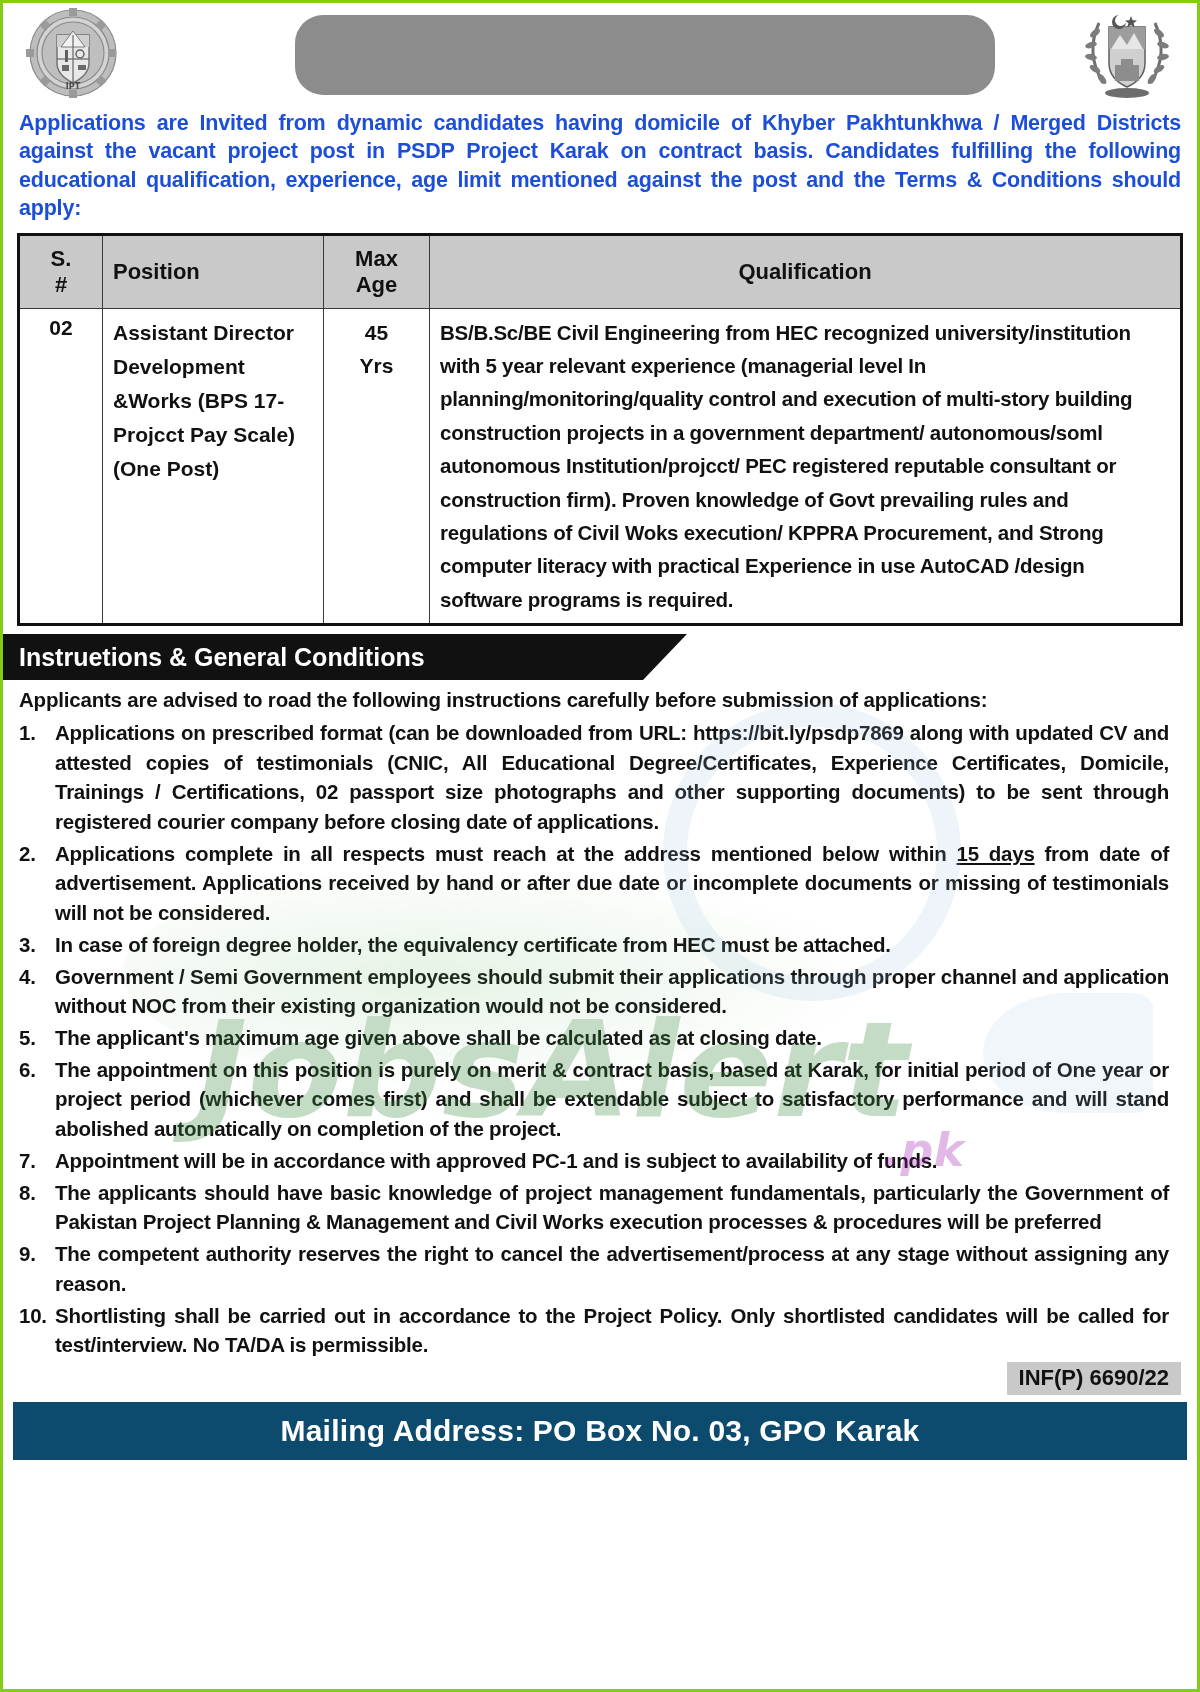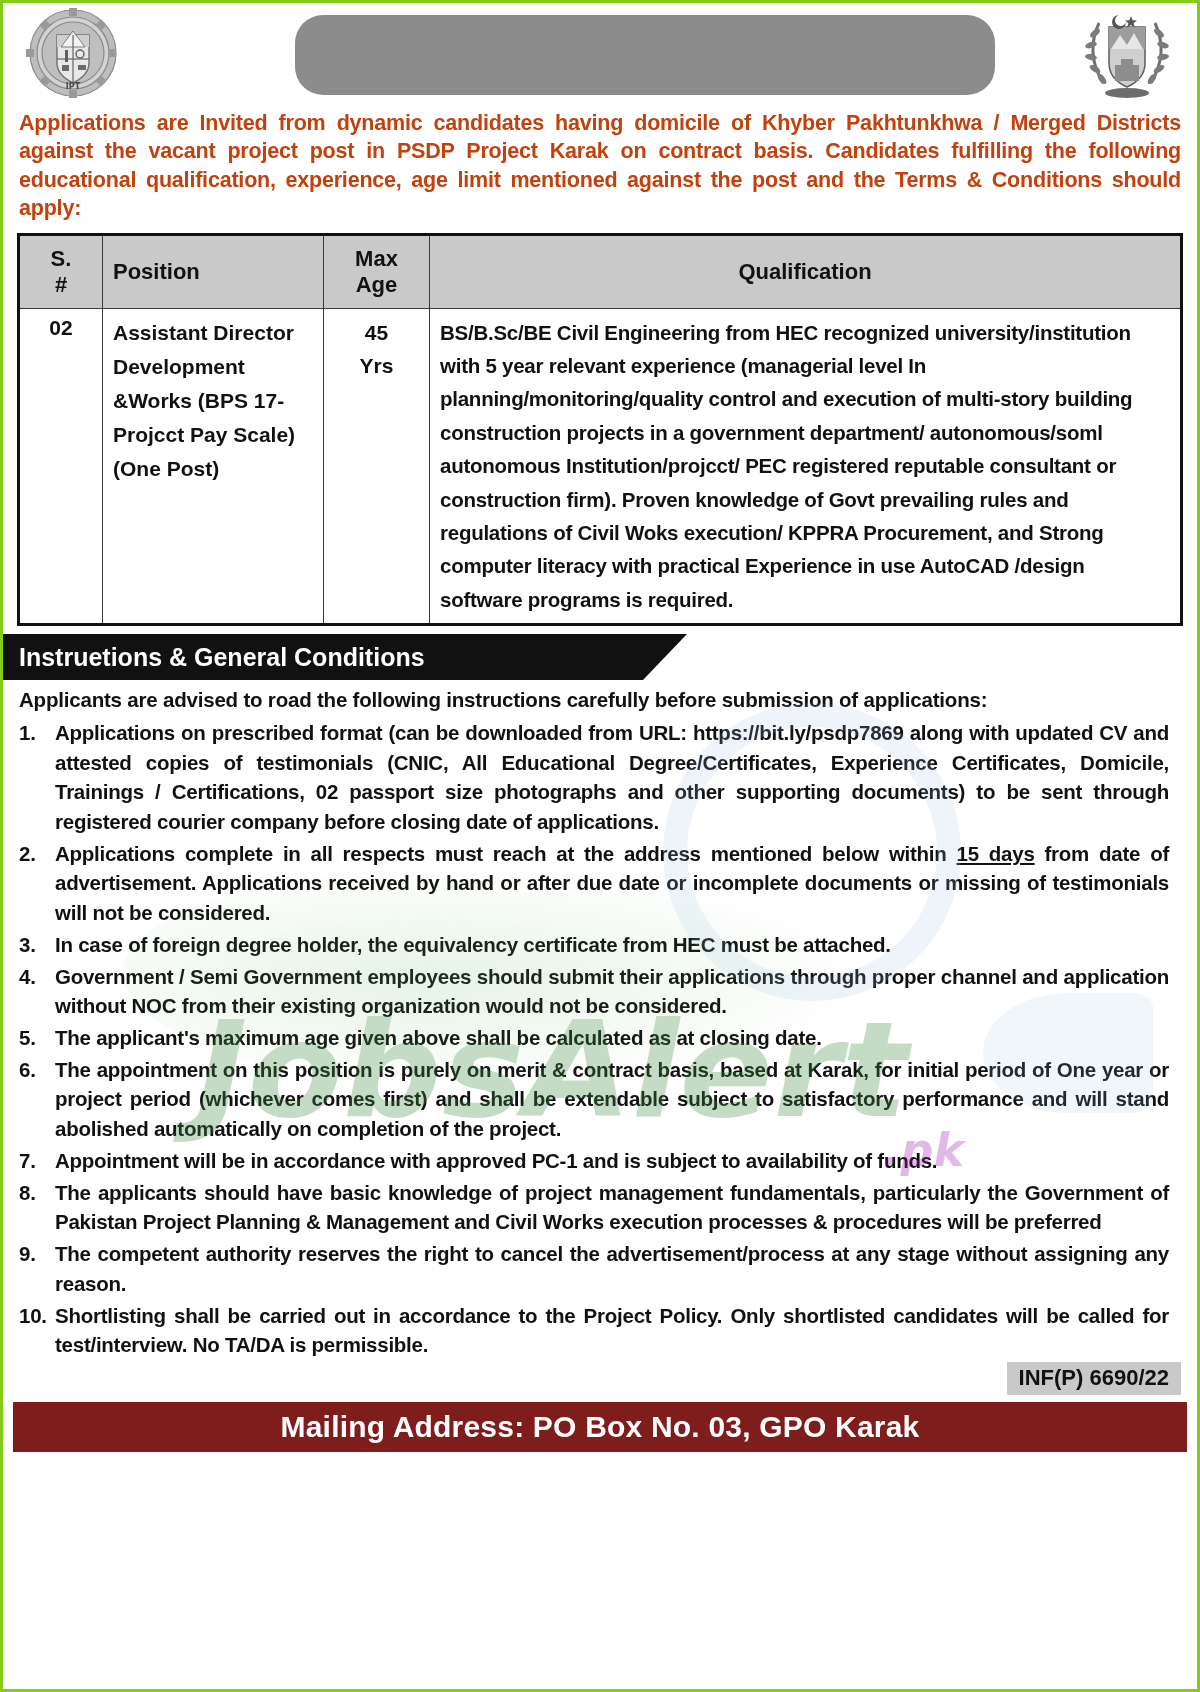--- a/index.html
+++ b/index.html
@@ -85,21 +85,21 @@
     text-shadow: 2px 2px 0 #6b6b6b;
   }
 
   
   .intro {
     padding: 6px 16px 4px 16px;
     font-size: 21.5px;
     line-height: 1.32;
     text-align: justify;
     font-weight: 600;
-    color: #c2410c;
+    color: #1d4ed8;
     letter-spacing: -0.2px;
   }
 
   
   .table-zone {
     padding: 6px 14px 0 14px;
   }
   table.jobs {
     width: 100%;
     border-collapse: collapse;
@@ -303,22 +303,22 @@
     right: 16px;
     top: 0;
     background: #c9c9c9;
     font-size: 22px;
     font-weight: 600;
     padding: 3px 12px 4px 12px;
     color: #111;
   }
   .mailbar {
     margin: 4px 10px 0 10px;
-    background: #7f1d1d;
-    height: 50px;
+    background: #0c4a6e;
+    height: 58px;
     display: flex;
     align-items: center;
     justify-content: center;
   }
   .mailbar-text {
     color: #ffffff;
     font-size: 30px;
     font-weight: 700;
     letter-spacing: 0.2px;
   }

